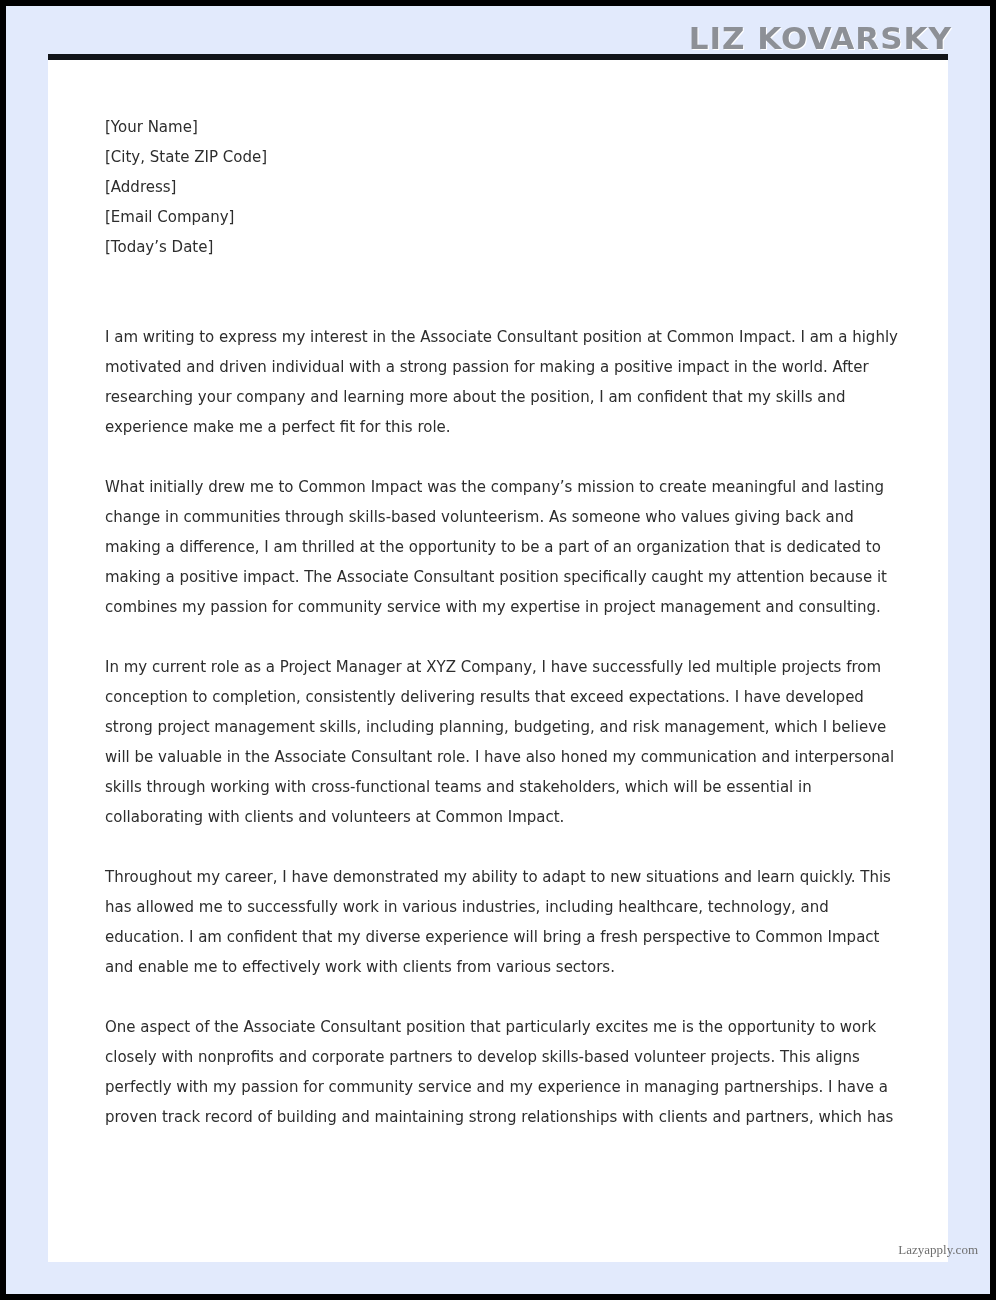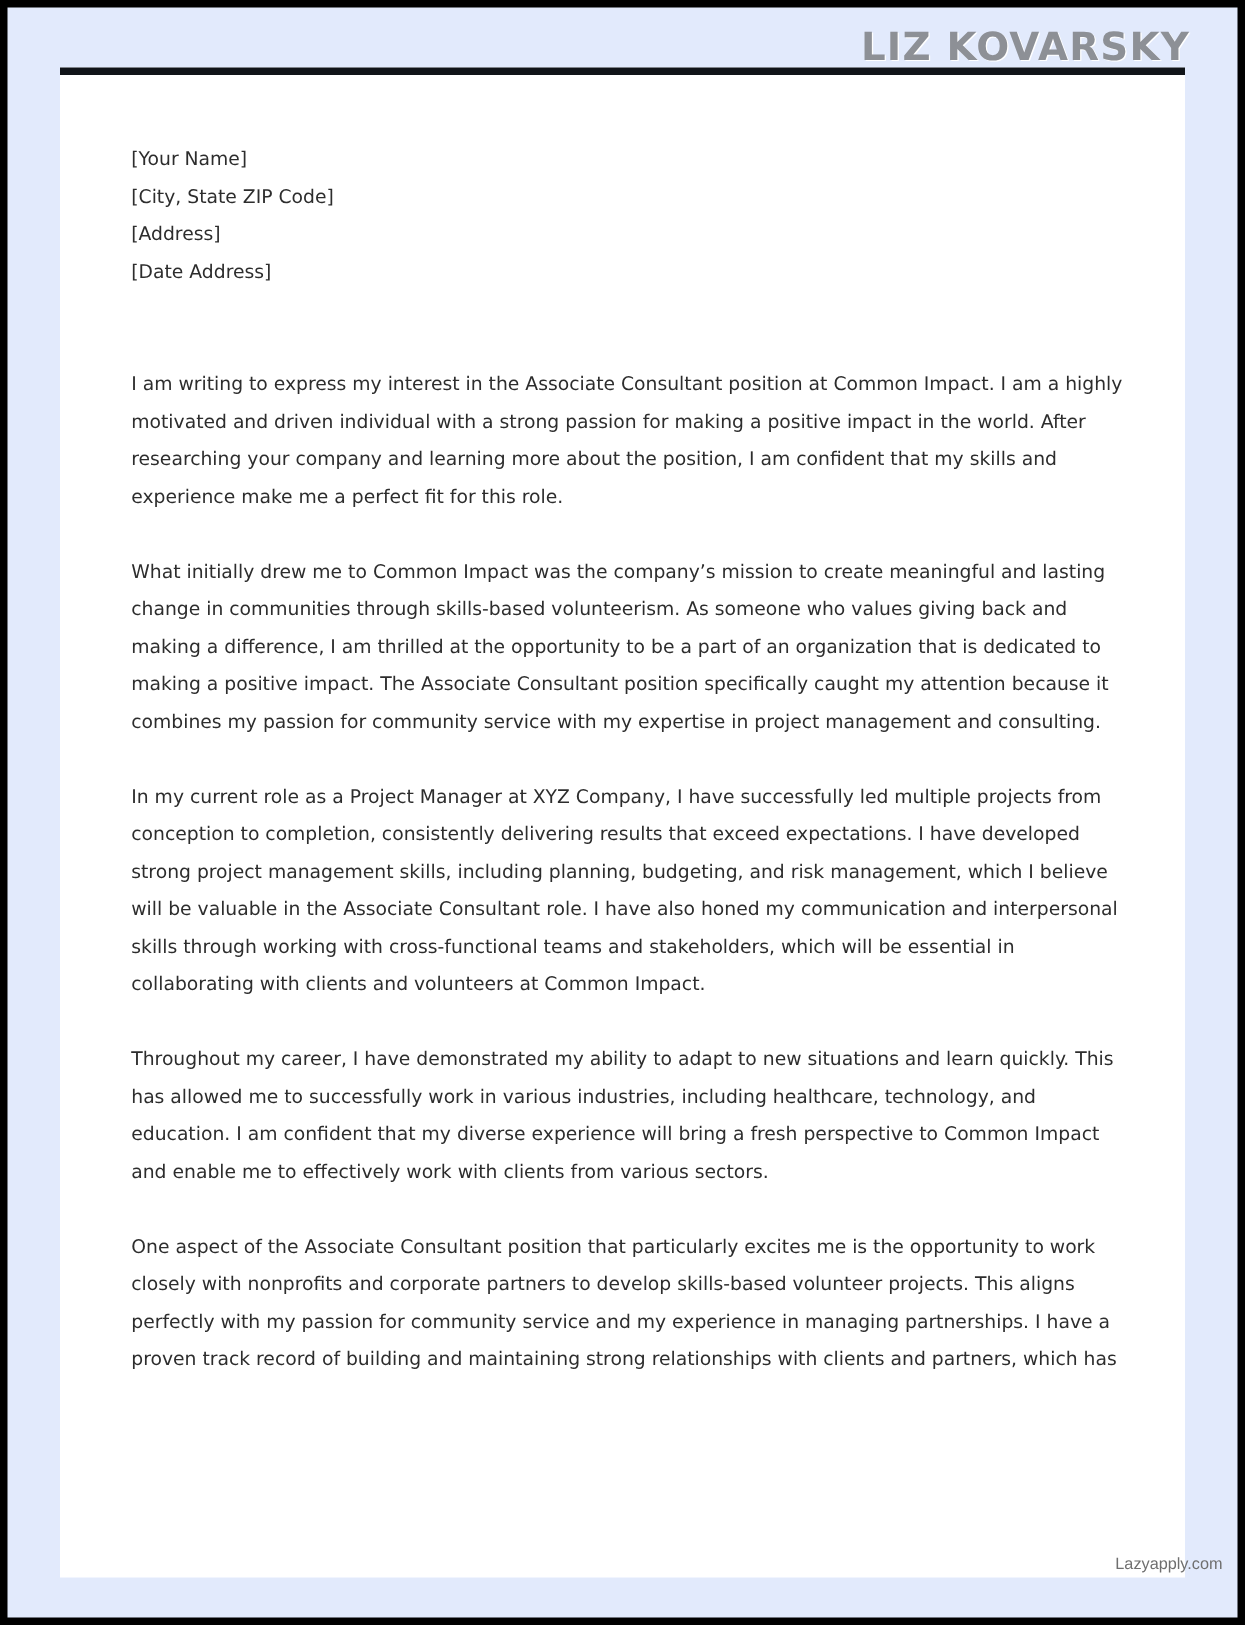--- a/index.html
+++ b/index.html
@@ -73,40 +73,41 @@
   .para {
     margin: 0;
     padding: 0;
   }
   .watermark {
     position: absolute;
     right: 12px;
     bottom: 36px;
     font-size: 13px;
     color: #6f6f6f;
-    font-family: Liberation Sans, sans-serif;
+    font-family: Liberation Serif, serif;
   }
 </style>
 </head>
 <body>
 
 <div class="page">
 
   <div class="header">
     <div class="brand-name">LIZ KOVARSKY</div>
   </div>
 
   <div class="letter-sheet">
     <div class="letter-body">
 
       <div>
         <span class="addr-line">[Your Name]</span>
         <span class="addr-line">[City, State ZIP Code]</span>
         <span class="addr-line">[Address]</span>
-        <span class="addr-line">[Date Address]</span>
+        <span class="addr-line">[Email Company]</span>
+        <span class="addr-line">[Today’s Date]</span>
       </div>
 
       <div class="blank"></div>
 
 
       <div class="blank"></div>
 
       <p class="para">I am writing to express my interest in the Associate Consultant position at Common Impact. I am a highly motivated and driven individual with a strong passion for making a positive impact in the world. After researching your company and learning more about the position, I am confident that my skills and experience make me a perfect fit for this role.</p>
 
       <div class="blank"></div>

